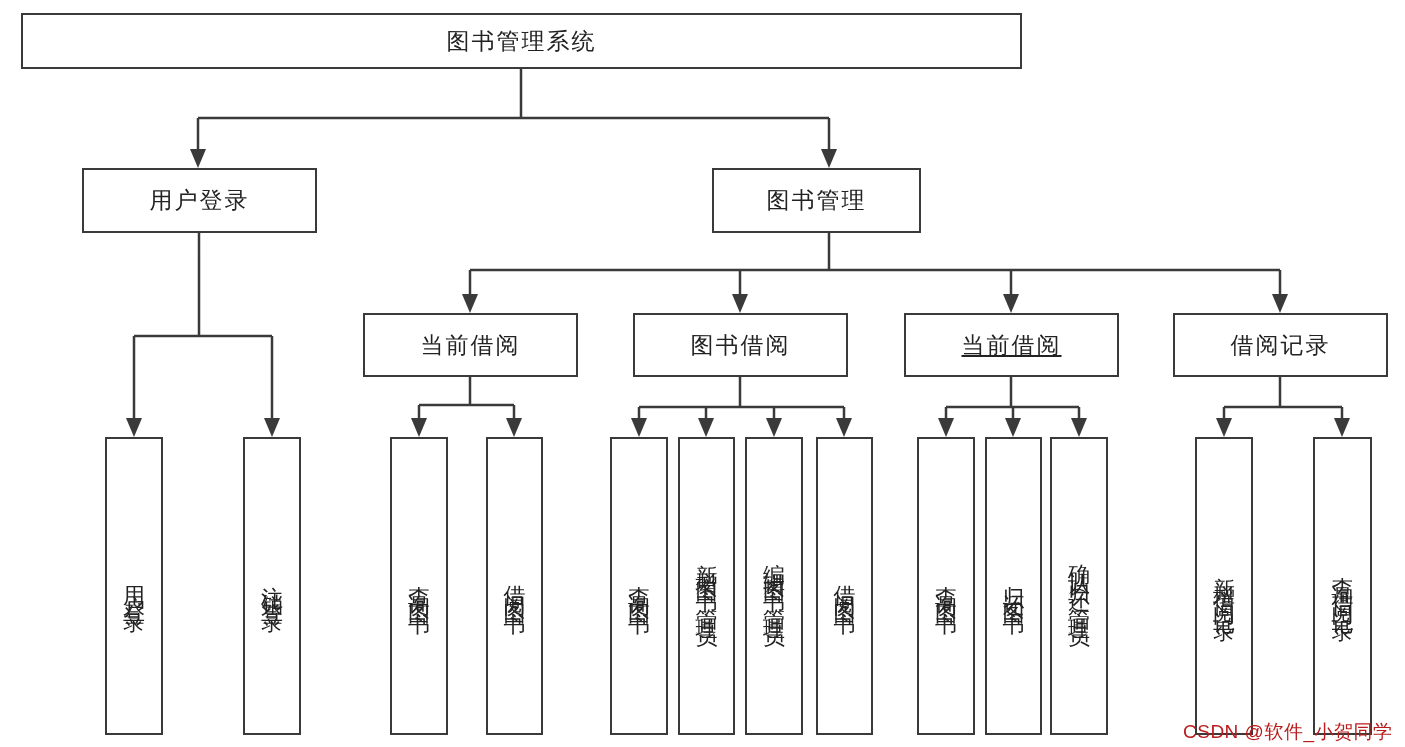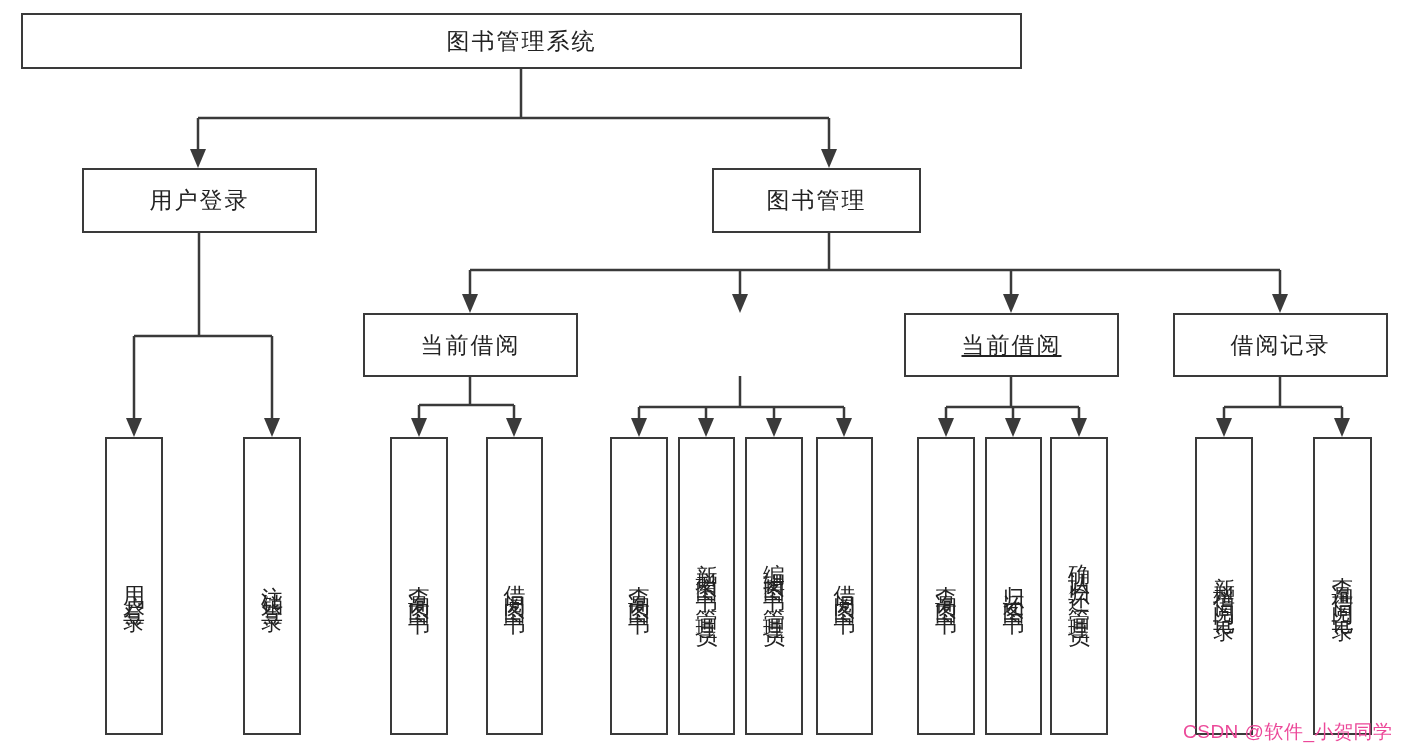--- a/index.html
+++ b/index.html
@@ -41,21 +41,21 @@
     letter-spacing: 9px;
     line-height: 1;
     white-space: nowrap;
   }
   #watermark {
     position: absolute;
     left: 1183px;
     top: 719px;
     z-index: 5;
     font-size: 19px;
-    color: #ec4899;
+    color: #b91c1c;
     letter-spacing: 0.5px;
     white-space: nowrap;
   }
 </style>
 </head>
 <body>
 
 <div id="stage">
 
   <svg id="wires" viewBox="0 0 1405 747" xmlns="http://www.w3.org/2000/svg">
@@ -97,20 +97,23 @@
 
   <div class="box h" style="left:82px; top:168px; width:235px; height:65px;">
     <span class="lbl">用户登录</span>
   </div>
   <div class="box h" style="left:712px; top:168px; width:209px; height:65px;">
     <span class="lbl">图书管理</span>
   </div>
 
   <div class="box h" style="left:363px; top:313px; width:215px; height:64px;">
     <span class="lbl">当前借阅</span>
+  </div>
+  <div class="box h" style="left:633px; top:313px; width:215px; height:64px;">
+    <span class="lbl">图书借阅</span>
   </div>
   <div class="box h" style="left:904px; top:313px; width:215px; height:64px;text-decoration:underline;">
     <span class="lbl">当前借阅</span>
   </div>
   <div class="box h" style="left:1173px; top:313px; width:215px; height:64px;">
     <span class="lbl">借阅记录</span>
   </div>
 
   <div class="box v" style="left:105px; top:437px; width:58px; height:298px;">
     <span class="lbl">用户登录</span>

